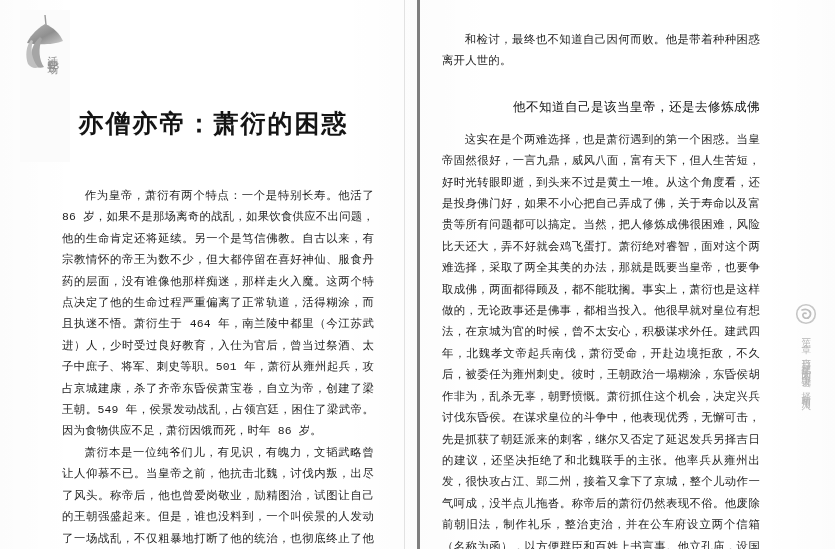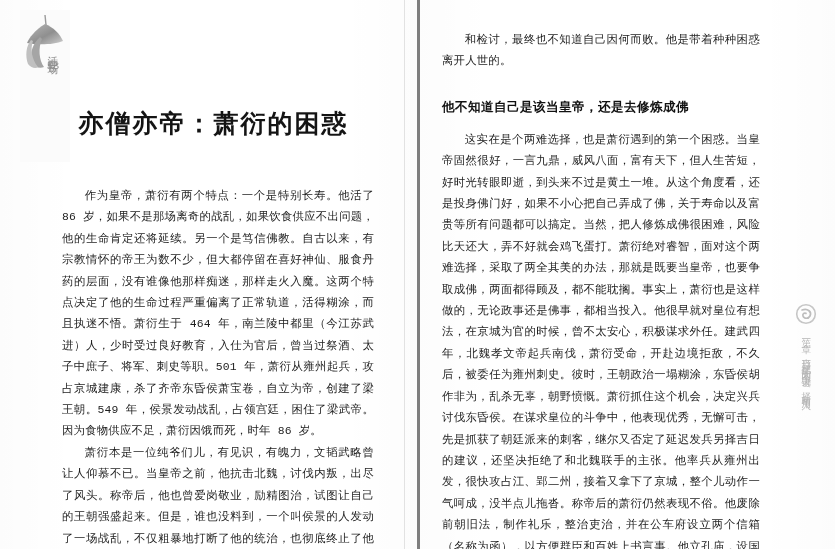--- a/index.html
+++ b/index.html
@@ -127,24 +127,24 @@
     text-justify: inter-character;
     text-indent: 2em;
     margin: 0 0 0 0;
     letter-spacing: 0.2px;
   }
   .para + .para { margin-top: 0; }
 
   
   .subhead {
     font-family: "DejaVu Sans", "Liberation Sans", sans-serif;
-    font-weight: bold;
+    font-weight: normal;
     font-size: 12.6px;
     color: #111111;
-    text-align: left;
+    text-align: right;
     letter-spacing: 0.4px;
     margin: 26px 0 14px 0;
   }
 
   
   .runhead-right {
     position: absolute;
     right: 9px;
     top: 281px;
     width: 40px;

